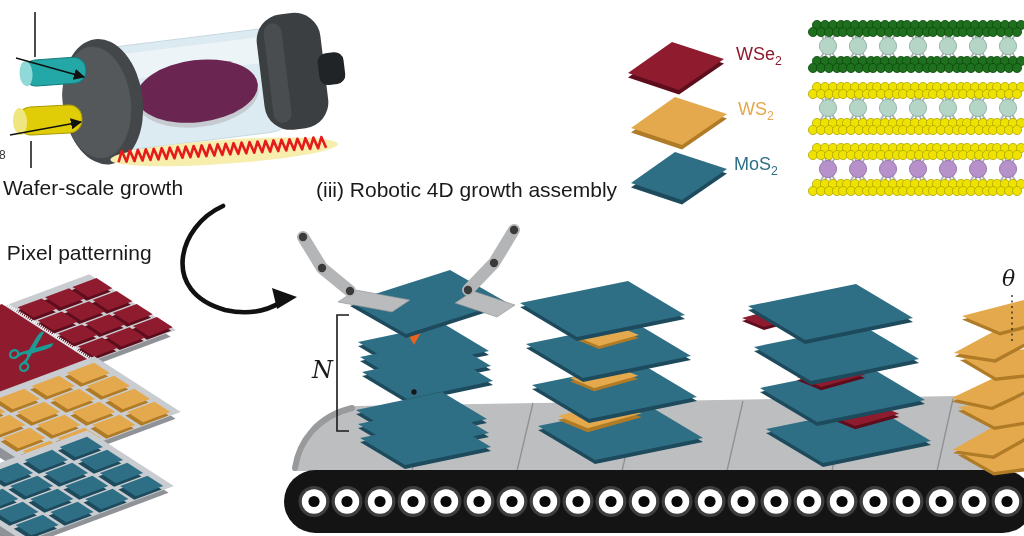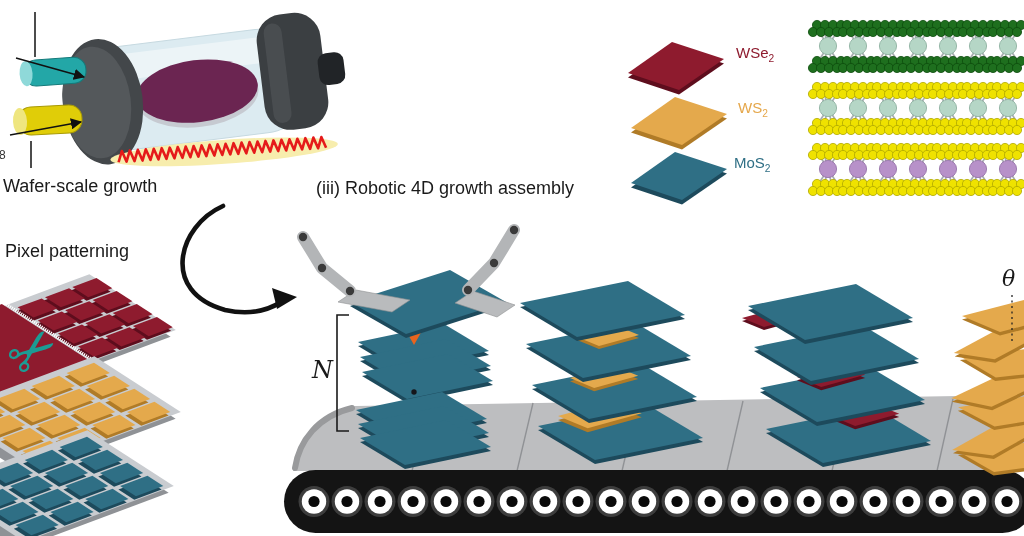--- a/index.html
+++ b/index.html
@@ -1,21 +1,21 @@
 <!DOCTYPE html>
 <html><head>
 <meta charset="utf-8">
 <style>
   html,body{margin:0;padding:0;background:#fff;}
   #fig{position:relative;width:1024px;height:536px;overflow:hidden;background:#fff;
        font-family:"Liberation Sans",sans-serif;}
   #scene{position:absolute;left:0;top:0;}
-  .lbl{position:absolute;color:#1a1a1a;font-size:18px;white-space:nowrap;}
+  .lbl{position:absolute;color:#1a1a1a;font-size:21px;white-space:nowrap;}
   .math{font-family:"DejaVu Serif",serif;font-style:italic;}
-  .legend-lbl{font-size:15px;}
+  .legend-lbl{font-size:18px;}
   .legend-lbl sub{font-size:68%;}
   .frag{font-size:12px;color:#333;}
   .scissor{font-family:"DejaVu Sans",sans-serif;}
 </style>
 </head>
 <body>
 
 <div id="fig">
 
 <svg id="scene" width="1024" height="536" viewBox="0 0 1024 536">

